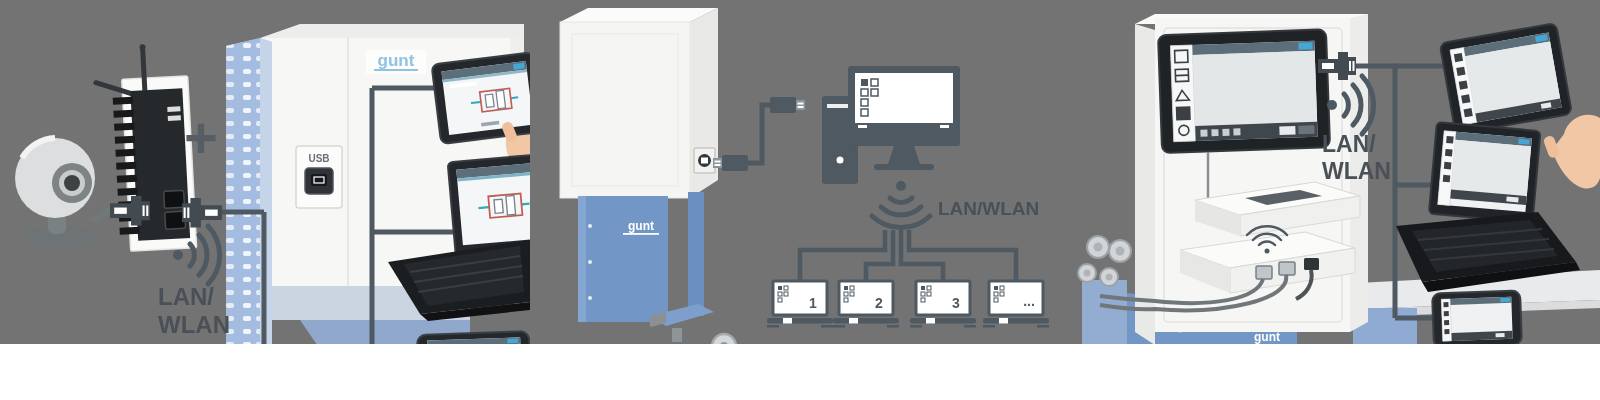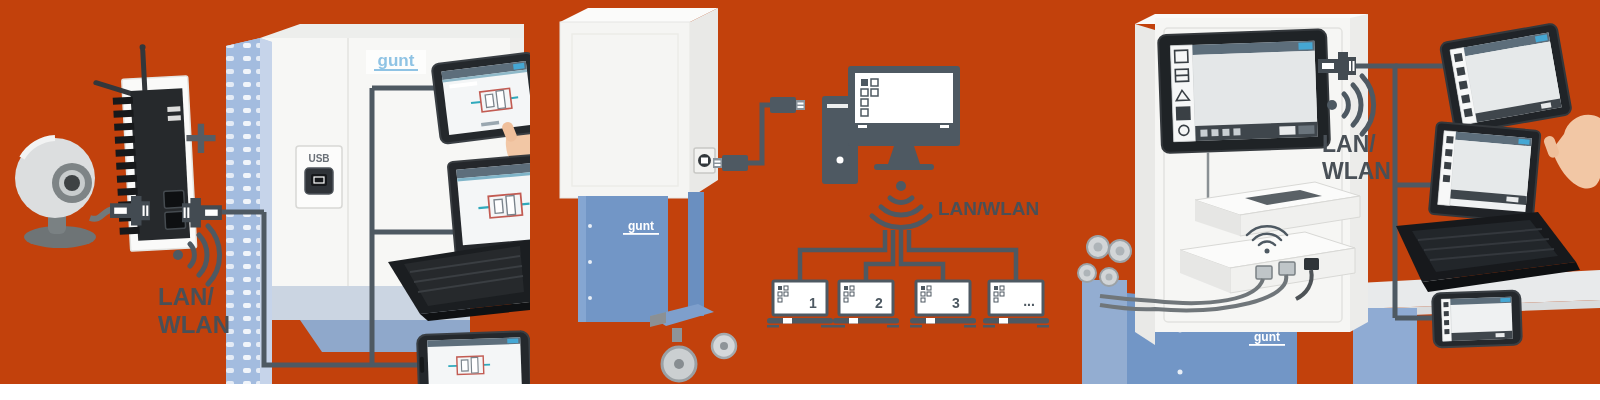--- a/index.html
+++ b/index.html
@@ -1,16 +1,16 @@
 <!DOCTYPE html>
 <html><head>
 <meta charset="utf-8">
 <style>
   html,body{margin:0;padding:0;background:#ffffff;}
-  #stage{position:relative;width:1600px;height:384px;background:#c2410c;overflow:hidden;
+  #stage{position:relative;width:1600px;height:344px;background:#737373;overflow:hidden;
          font-family:"Liberation Sans", sans-serif;}
   .panel{position:absolute;top:0;height:400px;}
   #p1{left:0;width:530px;}
   #p2{left:530px;width:530px;}
   #p3{left:1060px;width:540px;}
   svg{display:block;}
   text{font-family:"Liberation Sans", sans-serif;}
   .lanlabel{font-weight:bold;fill:#495057;}
   .defsvg{position:absolute;width:0;height:0;overflow:hidden;}
 </style>

